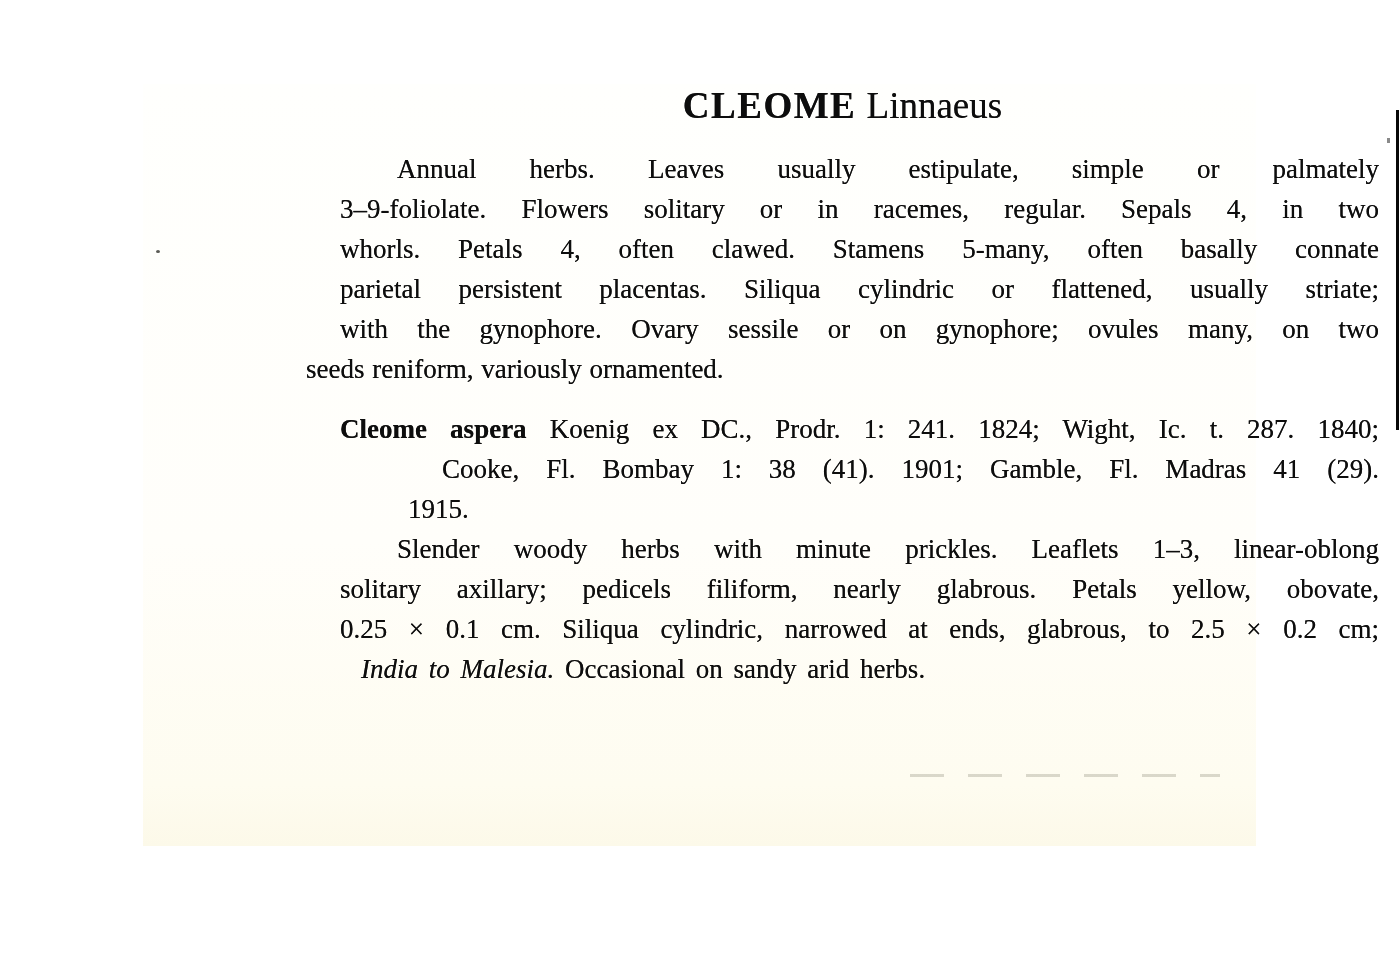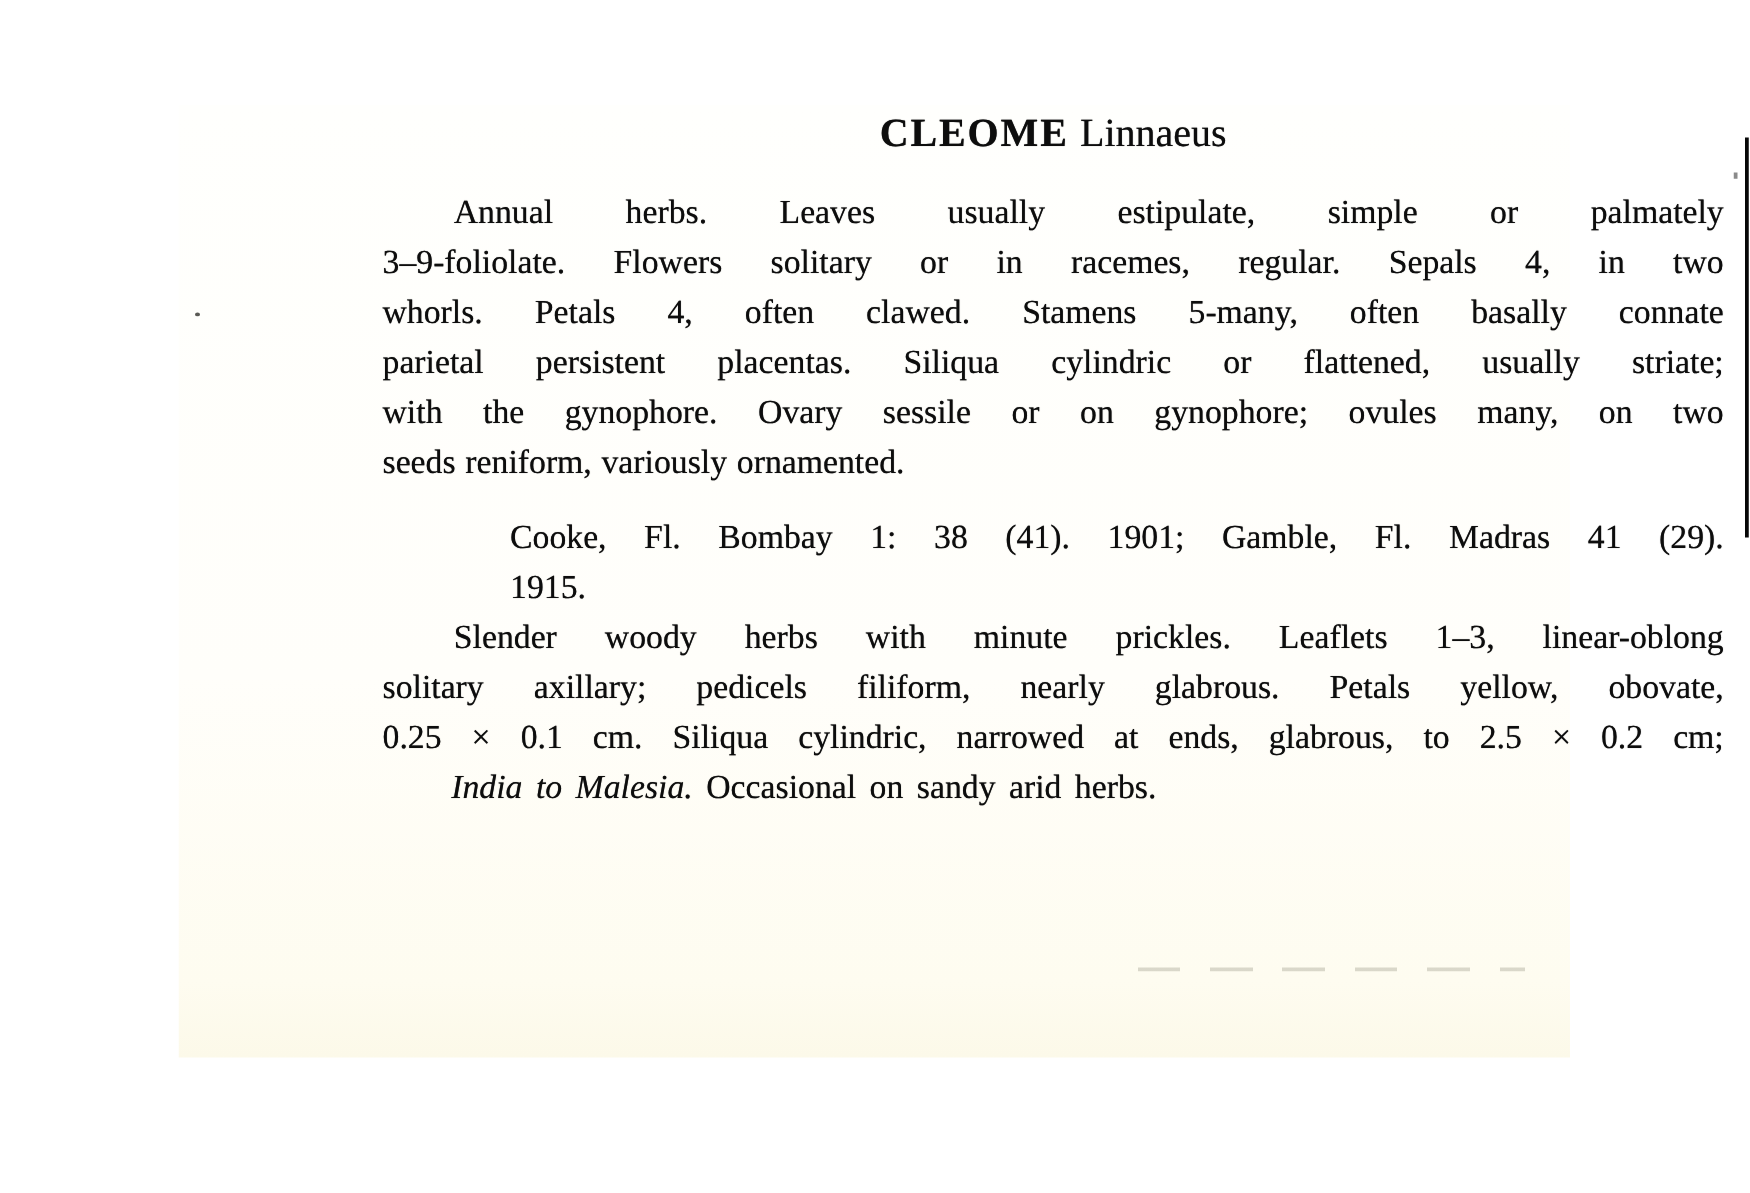--- a/index.html
+++ b/index.html
@@ -28,26 +28,27 @@
     font-size: 27px;
     line-height: 40px;
     text-shadow: 0 0 0.6px rgba(0,0,0,0.75);
   }
   .textcol .line {
     text-align: justify;
     word-spacing: 1px;
   }
   .textcol .line.j {
     text-align-last: justify;
+    margin-left: 34px;
   }
   .b { font-weight: bold; }
   .i { font-style: italic; }
   .title {
     margin-top: 118px;
-    font-size: 32px;
+    font-size: 37px;
     line-height: 44px;
   }
   .title .line,
   .title .line.j {
     text-align: center;
     text-align-last: center;
   }
   .title .b { letter-spacing: 1.5px; }
   .para { margin: 0; }
   .para.genus   { margin-top: 21px; }
@@ -105,20 +106,21 @@
     <div class="para genus">
         <div class="line j" style="padding-left: 57px;"><span>Annual herbs. Leaves usually estipulate, simple or palmately</span></div>
         <div class="line j"><span>3–9-foliolate. Flowers solitary or in racemes, regular. Sepals 4, in two</span></div>
         <div class="line j"><span>whorls. Petals 4, often clawed. Stamens 5-many, often basally connate</span></div>
         <div class="line j"><span>parietal persistent placentas. Siliqua cylindric or flattened, usually striate;</span></div>
         <div class="line j"><span>with the gynophore. Ovary sessile or on gynophore; ovules many, on two</span></div>
         <div class="line"><span>seeds reniform, variously ornamented.</span></div>
       </div>
 
     <div class="para cite">
+        <div class="line j"><span class="b">Cleome aspera</span><span> Koenig ex DC., Prodr. 1: 241. 1824; Wight, Ic. t. 287. 1840;</span></div>
         <div class="line j" style="padding-left: 102px;"><span>Cooke, Fl. Bombay 1: 38 (41). 1901; Gamble, Fl. Madras 41 (29).</span></div>
         <div class="line" style="padding-left: 102px;"><span>1915.</span></div>
       </div>
 
     <div class="para species">
         <div class="line j" style="padding-left: 57px;"><span>Slender woody herbs with minute prickles. Leaflets 1–3, linear-oblong</span></div>
         <div class="line j"><span>solitary axillary; pedicels filiform, nearly glabrous. Petals yellow, obovate,</span></div>
         <div class="line j"><span>0.25 × 0.1 cm. Siliqua cylindric, narrowed at ends, glabrous, to 2.5 × 0.2 cm;</span></div>
       </div>
 

